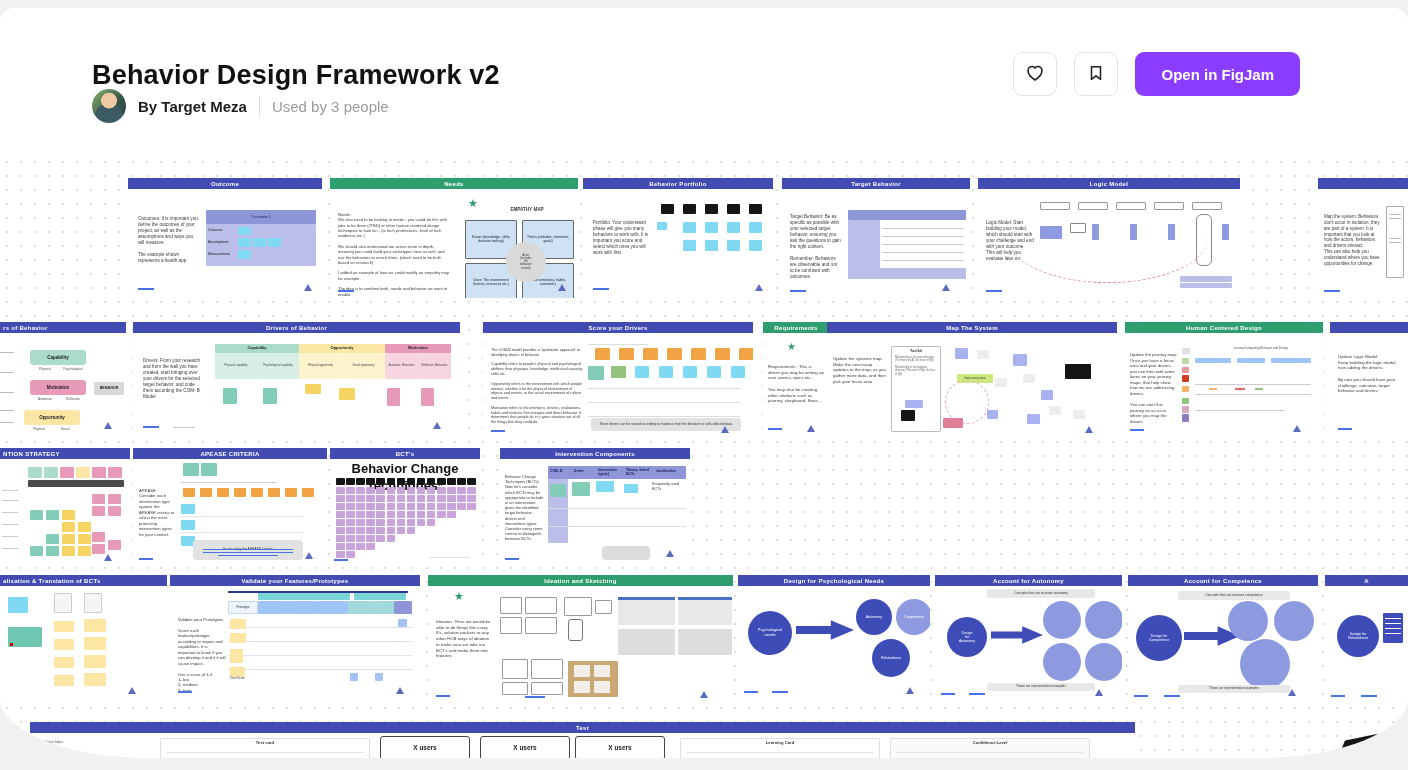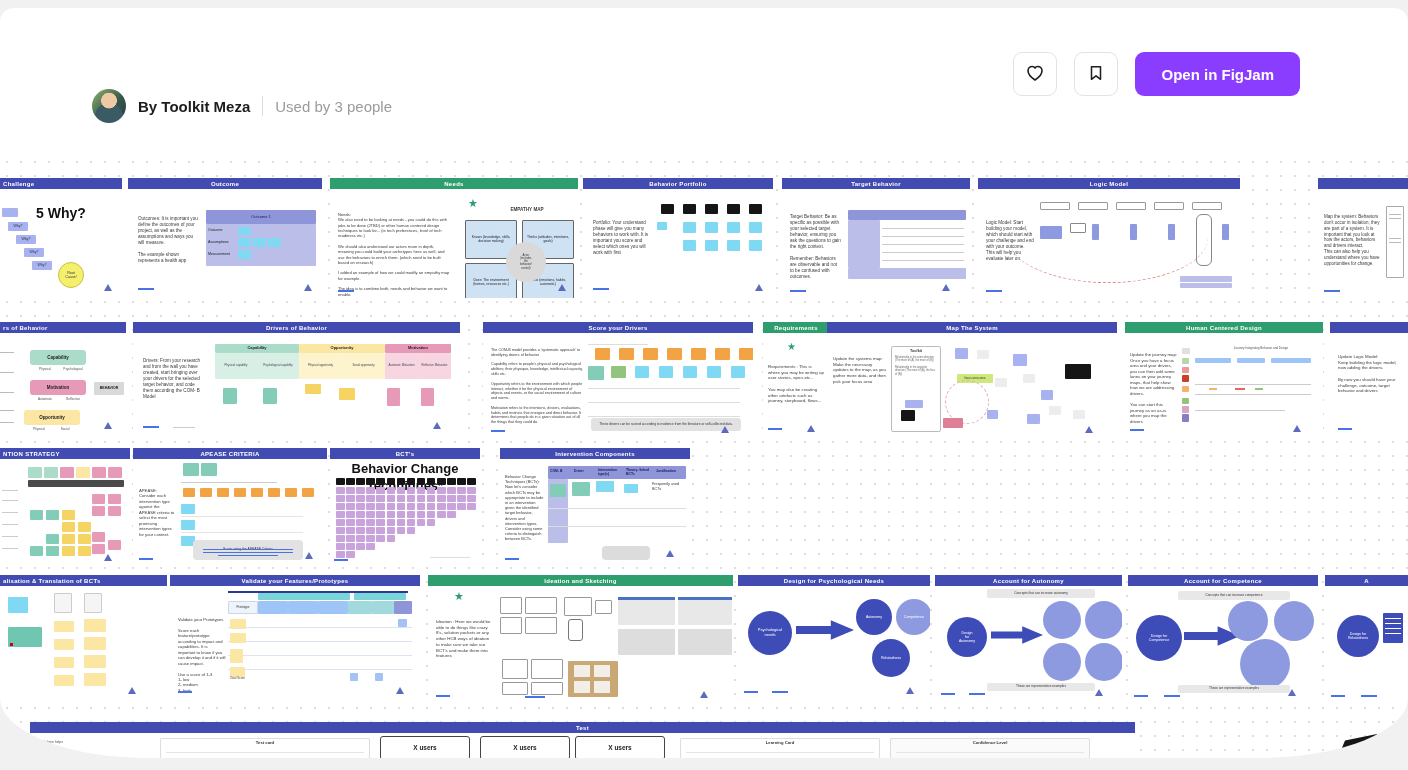--- a/index.html
+++ b/index.html
@@ -47,24 +47,25 @@
   .fold{
     position:absolute;width:40px;height:26px;background:#161616;
     clip-path:polygon(0 100%, 20% 25%, 100% 0, 100% 100%);
   }
 </style>
 </head>
 <body style="background: rgb(241, 241, 241);">
 
 <div class="card">
 
+  <h1 class="page-title">Behavior Design Framework v2</h1>
 
   <div class="byline">
     <div class="avatar"></div>
-    <span class="author">By Toolkit Meza</span>
+    <span class="author">By Target Meza</span>
     <span class="vdiv"></span>
     <span class="usage">Used by 3 people</span>
   </div>
 
   <div class="actions">
     <button class="iconbtn">
       <span>
         <svg width="20" height="20" viewBox="0 0 20 20" fill="none" stroke="#1e1e1e" stroke-width="1.6" stroke-linejoin="round">
           <path d="M10 17 C10 17 3 12.5 3 7.8 C3 5.2 5 3.5 7.2 3.5 C8.6 3.5 9.6 4.3 10 5 C10.4 4.3 11.4 3.5 12.8 3.5 C15 3.5 17 5.2 17 7.8 C17 12.5 10 17 10 17 Z"></path>
         </svg>
@@ -75,31 +76,20 @@
         <svg width="18" height="18" viewBox="0 0 20 20" fill="none" stroke="#1e1e1e" stroke-width="1.7" stroke-linejoin="round">
           <path d="M5 3 H15 V17 L10 13.2 L5 17 Z"></path>
         </svg>
       </span>
     </button>
     <button class="openbtn" id="openbtn" style="background: rgb(139, 61, 255);">Open in FigJam</button>
   </div>
 
   <div class="board" id="board">
     <div class="fold" style="left:1337px;top:579px"></div>
-  <div class="sec" style="left: 0px; top: 23px; width: 122px; height: 120px;">
-        <div class="sec-h left" style="background: rgb(65, 75, 178);">Challenge</div>
-        <div class="it" style="left: 36px; top: 26px; width: 80px; font-size: 14px; line-height: 1.3; color: rgb(17, 17, 17); font-weight: 700; white-space: pre-line;">5 Why?</div>
-        <div class="it" style="left: 2px; top: 30px; width: 16px; height: 9px; background: rgb(168, 178, 240); border-radius: 1px;"></div>
-        <div class="it" style="left: 8px; top: 44px; width: 20px; height: 9px; background: rgb(168, 178, 240); border-radius: 1px; display: flex; align-items: center; justify-content: center; text-align: center; font-size: 3.5px; line-height: 1.15; color: rgb(34, 51, 51); padding: 1px;">Why?</div>
-        <div class="it" style="left: 16px; top: 57px; width: 20px; height: 9px; background: rgb(168, 178, 240); border-radius: 1px; display: flex; align-items: center; justify-content: center; text-align: center; font-size: 3.5px; line-height: 1.15; color: rgb(34, 51, 51); padding: 1px;">Why?</div>
-        <div class="it" style="left: 24px; top: 70px; width: 20px; height: 9px; background: rgb(168, 178, 240); border-radius: 1px; display: flex; align-items: center; justify-content: center; text-align: center; font-size: 3.5px; line-height: 1.15; color: rgb(34, 51, 51); padding: 1px;">Why?</div>
-        <div class="it" style="left: 32px; top: 83px; width: 20px; height: 9px; background: rgb(168, 178, 240); border-radius: 1px; display: flex; align-items: center; justify-content: center; text-align: center; font-size: 3.5px; line-height: 1.15; color: rgb(34, 51, 51); padding: 1px;">Why?</div>
-        <div class="it" style="left: 58px; top: 84px; width: 26px; height: 26px; border-radius: 50%; background: rgb(245, 239, 110); border: 1px solid rgb(201, 194, 60); display: flex; align-items: center; justify-content: center; text-align: center; font-size: 3.6px; line-height: 1.15; color: rgb(51, 51, 51); padding: 8%;">Root Cause!</div>
-        <div class="it" style="left: 104px; top: 106px; width: 0px; height: 0px; border-left: 4px solid transparent; border-right: 4px solid transparent; border-bottom: 7px solid rgb(92, 107, 192);"></div>
-      </div>
       <div class="sec" style="left: 128px; top: 23px; width: 194px; height: 120px;">
         <div class="sec-h" style="background: rgb(65, 75, 178);">Outcome</div>
         <div class="it" style="left: 10px; top: 38px; width: 62px; font-size: 4.6px; line-height: 1.3; color: rgb(58, 58, 58); white-space: pre-line;">Outcomes: It is important you define the outcomes of your project, as well as the assumptions and ways you will measure.
 
 The example shown represents a health app</div>
         <div class="it" style="left: 78px; top: 32px; width: 110px; height: 14px; background: rgb(143, 149, 217); border-radius: 1px; display: flex; align-items: center; justify-content: center; text-align: center; font-size: 4px; line-height: 1.15; color: rgb(28, 34, 96); padding: 1px;">Outcome 1</div>
         <div class="it" style="left: 78px; top: 46px; width: 110px; height: 42px; background: rgb(186, 190, 233); border-radius: 1px;"></div>
         <div class="it" style="left: 80px; top: 50px; width: 26px; font-size: 3.6px; line-height: 1.3; color: rgb(34, 34, 34); white-space: pre-line;">Outcome</div>
         <div class="it" style="left: 80px; top: 62px; width: 28px; font-size: 3.6px; line-height: 1.3; color: rgb(34, 34, 34); white-space: pre-line;">Assumptions</div>
         <div class="it" style="left: 80px; top: 74px; width: 30px; font-size: 3.6px; line-height: 1.3; color: rgb(34, 34, 34); white-space: pre-line;">Measurement</div>

